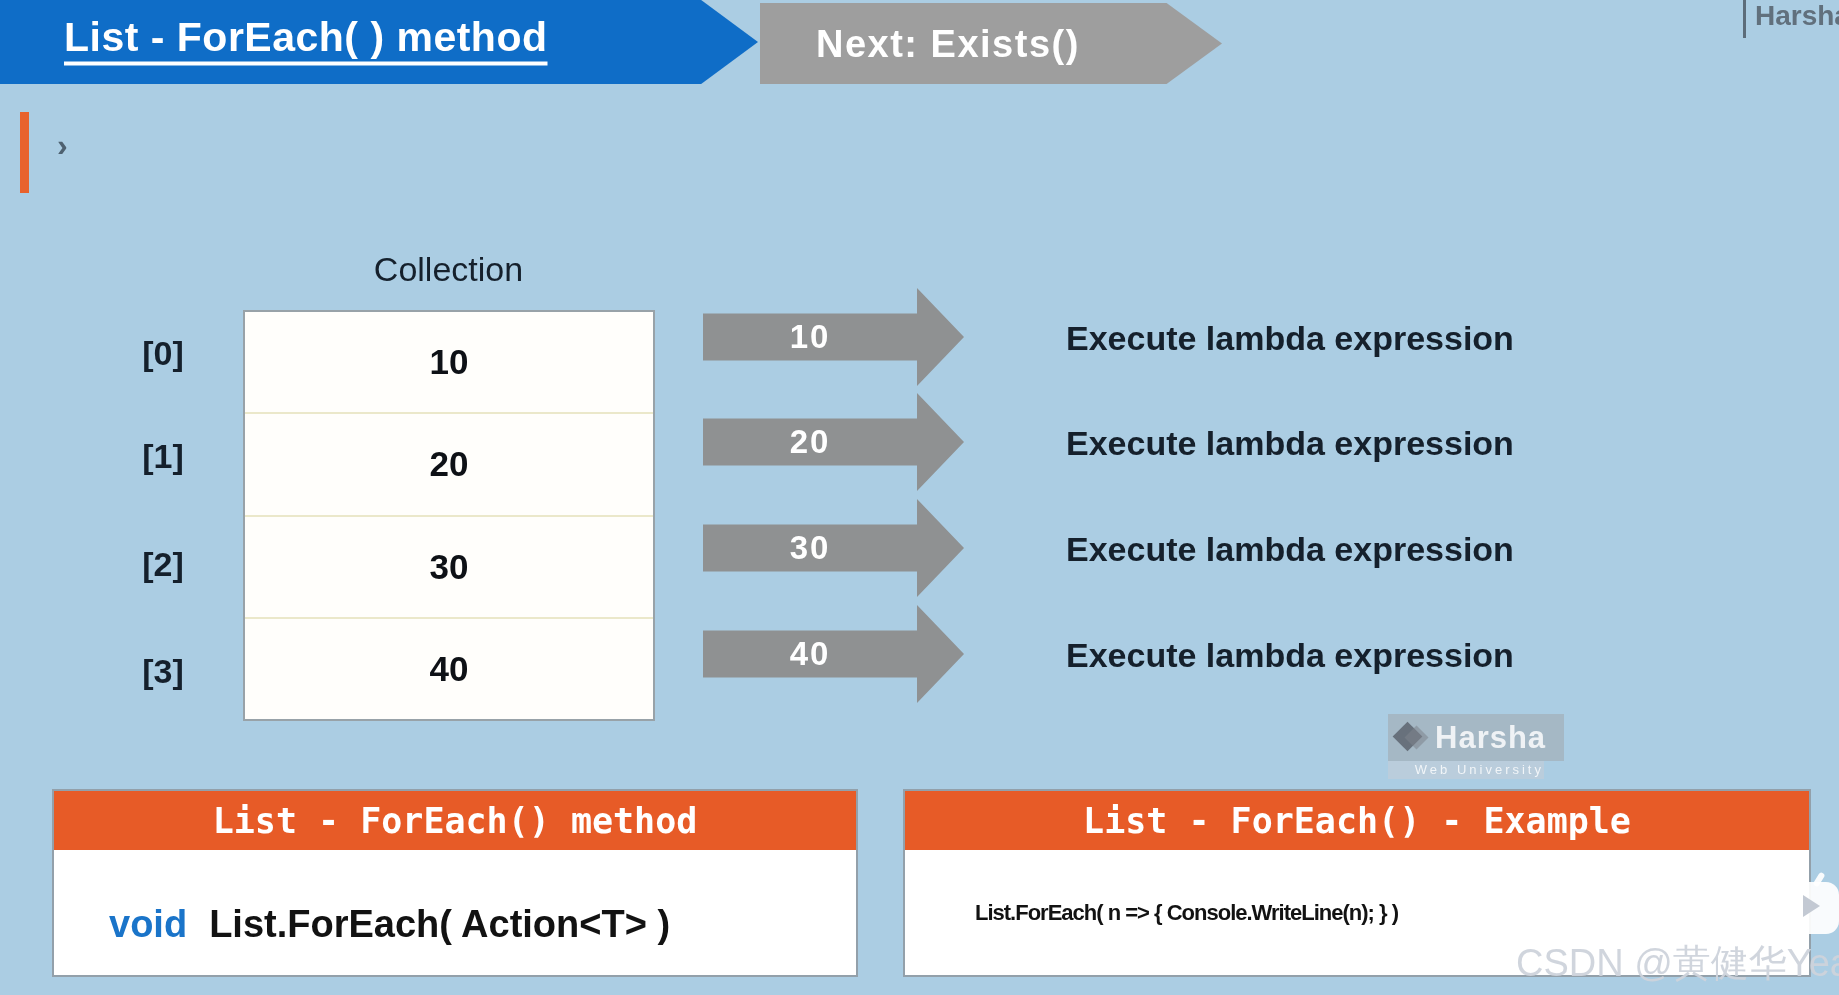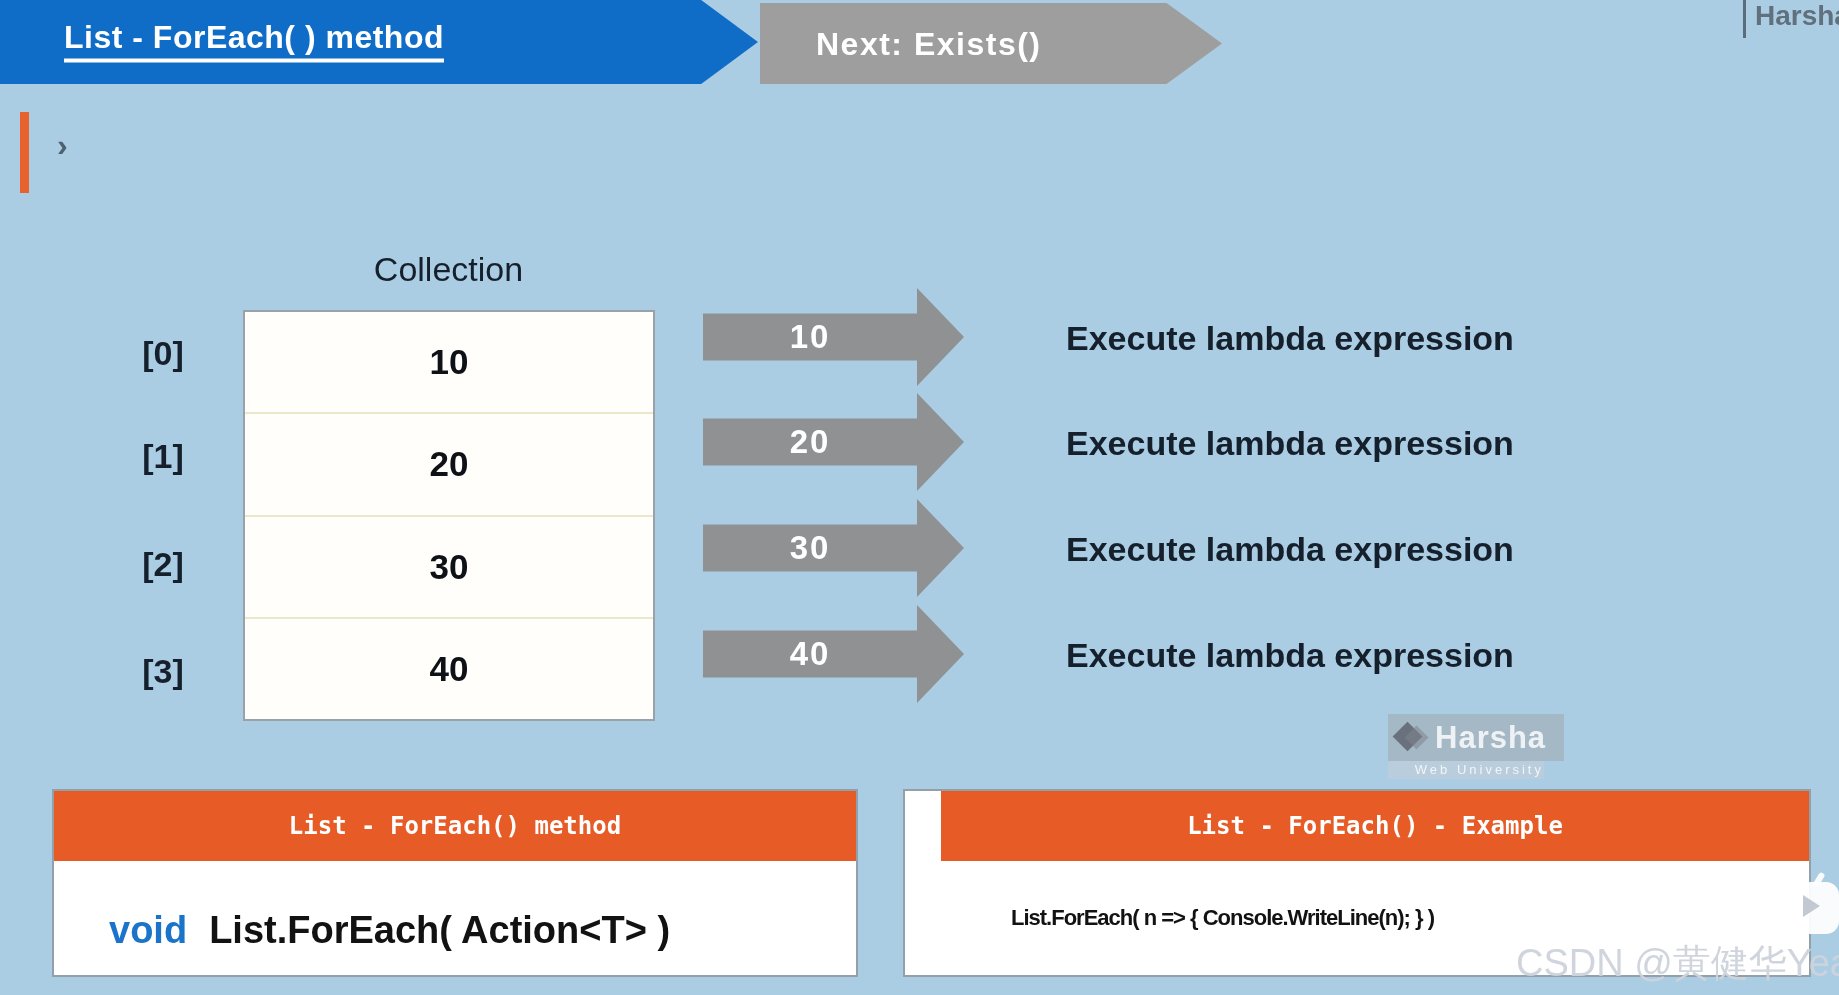--- a/index.html
+++ b/index.html
@@ -11,30 +11,30 @@
   }
 
   
   .banner-next {
     position:absolute; left:760px; top:3px; width:462px; height:81px;
     background:#9e9e9e;
     clip-path:polygon(0 0, 88% 0, 100% 50%, 88% 100%, 0 100%);
   }
   .banner-next .txt {
     position:absolute; left:56px; top:50%; transform:translateY(-50%);
-    color:#fff; font-weight:bold; font-size:32px; letter-spacing:1.5px;
+    color:#fff; font-weight:bold; font-size:38px; letter-spacing:1.5px;
   }
   .banner-title {
     position:absolute; left:0; top:0; width:758px; height:84px;
     background:#0f6dc7;
     clip-path:polygon(0 0, 92.5% 0, 100% 50%, 92.5% 100%, 0 100%);
   }
   .banner-title .txt {
     position:absolute; left:64px; top:44%; transform:translateY(-50%);
-    color:#fff; font-weight:bold; font-size:32px; letter-spacing:0.5px;
+    color:#fff; font-weight:bold; font-size:41px; letter-spacing:0.5px;
     text-decoration:underline; text-decoration-thickness:4px; text-underline-offset:11px;
   }
 
   
   .brand-line { position:absolute; left:1743px; top:0; width:3px; height:38px; background:#5c6c7a; }
   .brand-text {
     position:absolute; left:1755px; top:0px; font-size:28px; font-weight:bold;
     color:#61707d; white-space:nowrap;
   }
 
@@ -113,24 +113,24 @@
     text-align:right; line-height:18px; font-size:13px;
     color:rgba(255,255,255,0.8); letter-spacing:3px;
   }
 
   
   .codebox {
     position:absolute; top:789px; height:188px; background:#ffffff;
     border:2px solid #93a0aa; display:flex; flex-direction:column;
   }
   .box-method { left:52px; width:806px; }
-  .box-example { left:903px; width:908px;padding-left:36px; }
+  .box-example { left:903px; width:908px; }
   .codebox .hd {
-    height:70px; background:#e75b27; color:#fff; flex:0 0 auto;
-    font-family:"DejaVu Sans Mono", monospace; font-weight:bold; font-size:24px;
+    height:59px; background:#e75b27; color:#fff; flex:0 0 auto;
+    font-family:"DejaVu Sans Mono", monospace; font-weight:bold; font-size:35px;
     display:flex; align-items:center; justify-content:center;
   }
   .codebox .bd {
     flex:1; display:flex; align-items:center; font-weight:bold; color:#121212;
   }
   .box-method .bd { padding-left:55px; font-size:38px;margin-top:24px; }
   .box-method .kw { color:#1a74c9; margin-right:22px; }
   .box-example .bd { padding-left:70px; font-size:22px; letter-spacing:-1px; }
 
   

